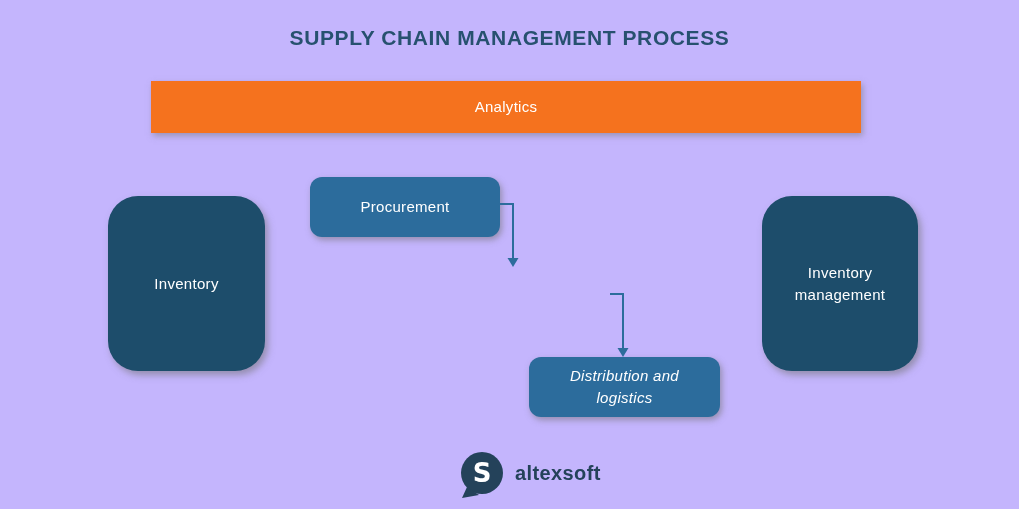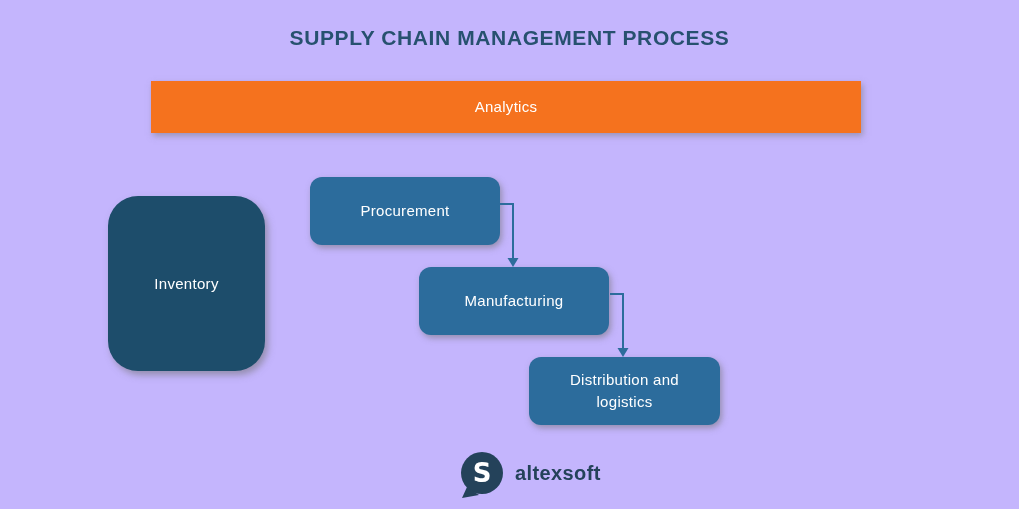--- a/index.html
+++ b/index.html
@@ -25,28 +25,28 @@
   }
 
   .big{
     width:157px;height:175px;background:#1D4D6B;border-radius:30px;
     box-shadow:3px 4px 7px rgba(110,110,110,0.55);
   }
   .planning{left:108px;top:196px;}
   .inventory{left:762px;top:196px;width:156px;}
 
   .step{
-    width:190px;height:68px;background:#2C6C9C;border-radius:12px;
+    width:190px;height:60px;background:#2C6C9C;border-radius:12px;
     box-shadow:2px 3px 6px rgba(110,110,110,0.55);
   }
   .procurement{left:310px;top:177px;}
   .manufacturing{left:419px;top:267px;}
   .distribution{left:529px;top:357px;width:191px;}
 
-  .wrap-narrow{display:inline-block;max-width:150px;}
+  .wrap-narrow{display:inline-block;max-width:150px;font-style:italic;}
   .wrap-inv{display:inline-block;max-width:125px;}
 
   .arrows{position:absolute;left:0;top:0;pointer-events:none;}
 
   .logo{
     position:absolute;left:458px;top:450px;height:50px;
     display:flex;align-items:center;gap:9px;
   }
   .logo-text{
     color:#24425A;font-size:20px;font-weight:bold;letter-spacing:0.4px;
@@ -65,28 +65,28 @@
   </div>
 
   <div class="node big planning">
     <span>Inventory</span>
   </div>
 
   <div class="node step procurement">
     <span>Procurement</span>
   </div>
 
-  <div class="node step manufacturing">
-    <span>Manufacturing</span>
-  </div>
 
   <div class="node step distribution">
     <span class="wrap-narrow">Distribution and logistics</span>
   </div>
 
+  <div class="node big inventory">
+    <span class="wrap-inv">Inventory management</span>
+  </div>
 
   <svg class="arrows" width="1019" height="509" viewBox="0 0 1019 509">
     <g fill="none" stroke="#2C6C9C" stroke-width="2">
       <polyline points="500,204 513,204 513,259"></polyline>
       <polygon points="507.5,258 518.5,258 513,267" fill="#2C6C9C" stroke="none"></polygon>
     </g>
     <g fill="none" stroke="#2C6C9C" stroke-width="2">
       <polyline points="610,294 623,294 623,349"></polyline>
       <polygon points="617.5,348 628.5,348 623,357" fill="#2C6C9C" stroke="none"></polygon>
     </g>

